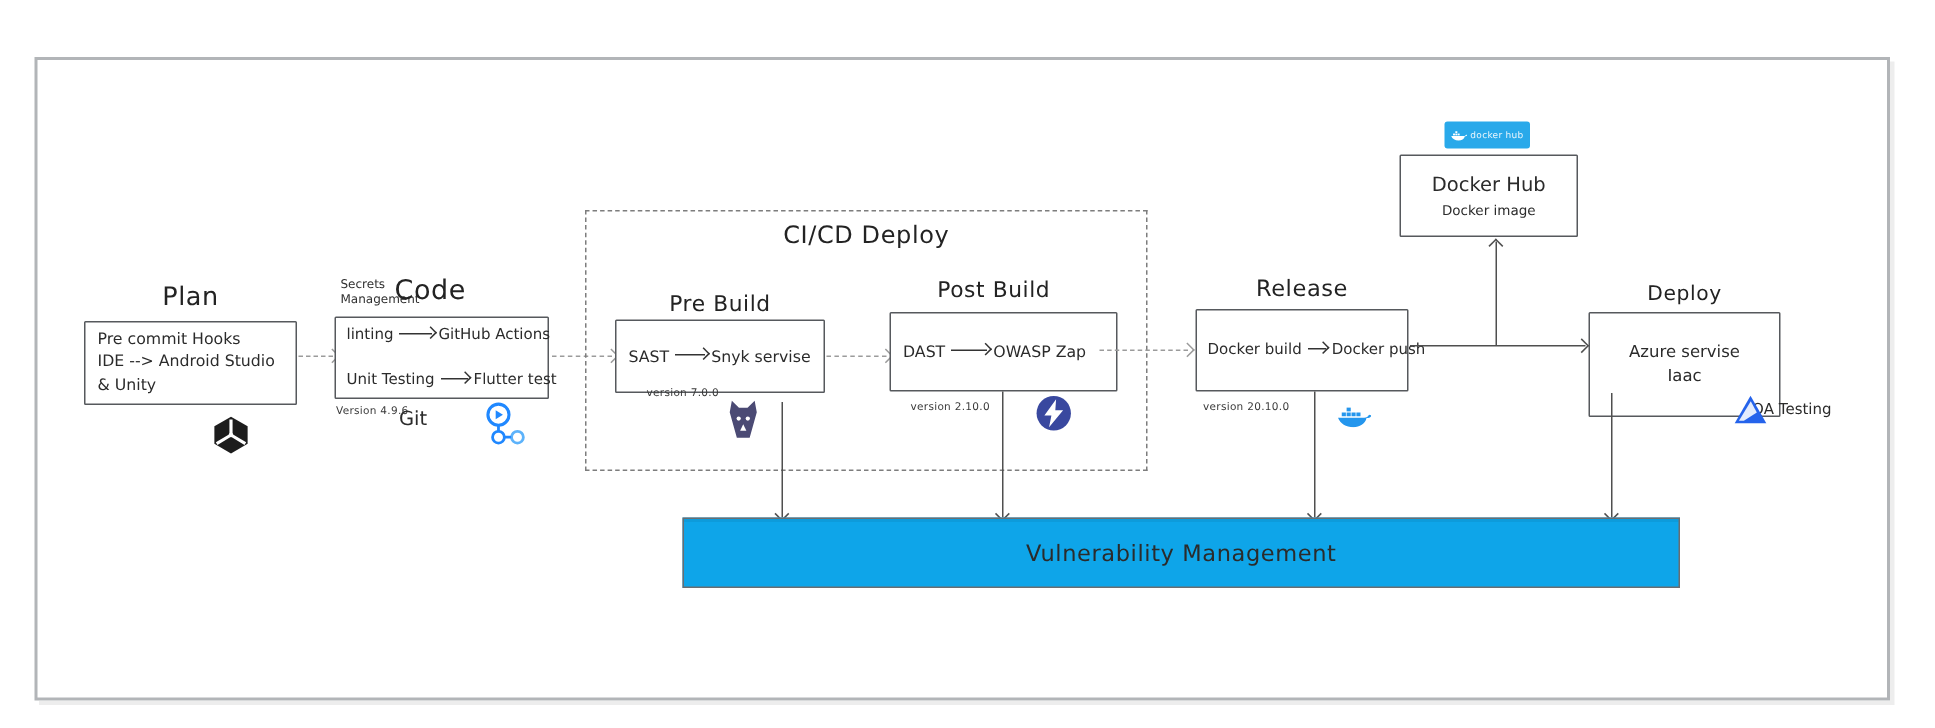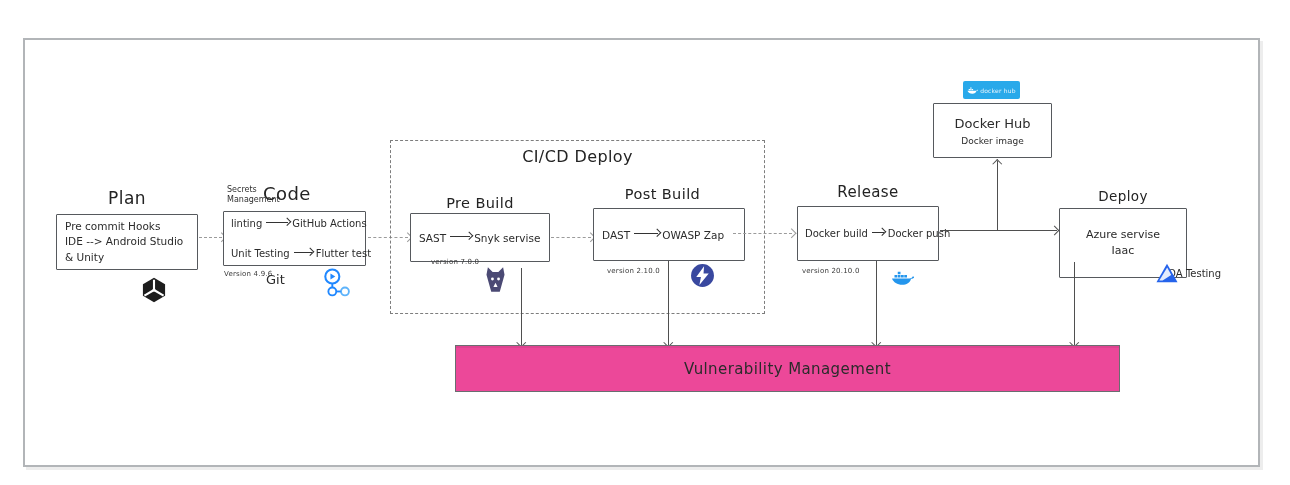--- a/index.html
+++ b/index.html
@@ -39,21 +39,21 @@
   .vdown::after { content: ''; position: absolute; bottom: 0; left: -2.9px; width: 5.5px; height: 5.5px;
                   border: solid #4f4f4f; border-width: 0 1.5px 1.5px 0; transform: rotate(45deg); }
   .vup { position: absolute; width: 1.3px; background: #4f4f4f; }
   .vup::before { content: ''; position: absolute; top: 0; left: -2.9px; width: 5.5px; height: 5.5px;
                  border: solid #4f4f4f; border-width: 0 1.5px 1.5px 0; transform: rotate(-135deg); }
 
   .cicd-container { position: absolute; left: 390px; top: 140px; width: 375px; height: 174px;
                     border: 1.4px dashed #7d7d7d; background: transparent; }
 
   .vm-box { position: absolute; left: 455px; top: 345px; width: 665px; height: 47px;
-            border: 1.4px solid #6a6d70; background: #ec4899; box-shadow: inset 0 2px 0 rgba(0,0,0,0.06);
+            border: 1.4px solid #6a6d70; background: #0ea5e9; box-shadow: inset 0 2px 0 rgba(0,0,0,0.06);
             display: flex; align-items: center; justify-content: center; }
 
   .hub-badge { position: absolute; left: 963px; top: 81px; width: 57px; height: 18px; background: #29a9ea;
                border-radius: 2px; display: flex; align-items: center; justify-content: center; gap: 2px; }
   .hub-badge .badge-text { font-size: 6px; color: #eaf6fd; letter-spacing: 0.2px; }
 
   .icon { position: absolute; display: block; line-height: 0; }
 </style>
 </head>
 <body>

